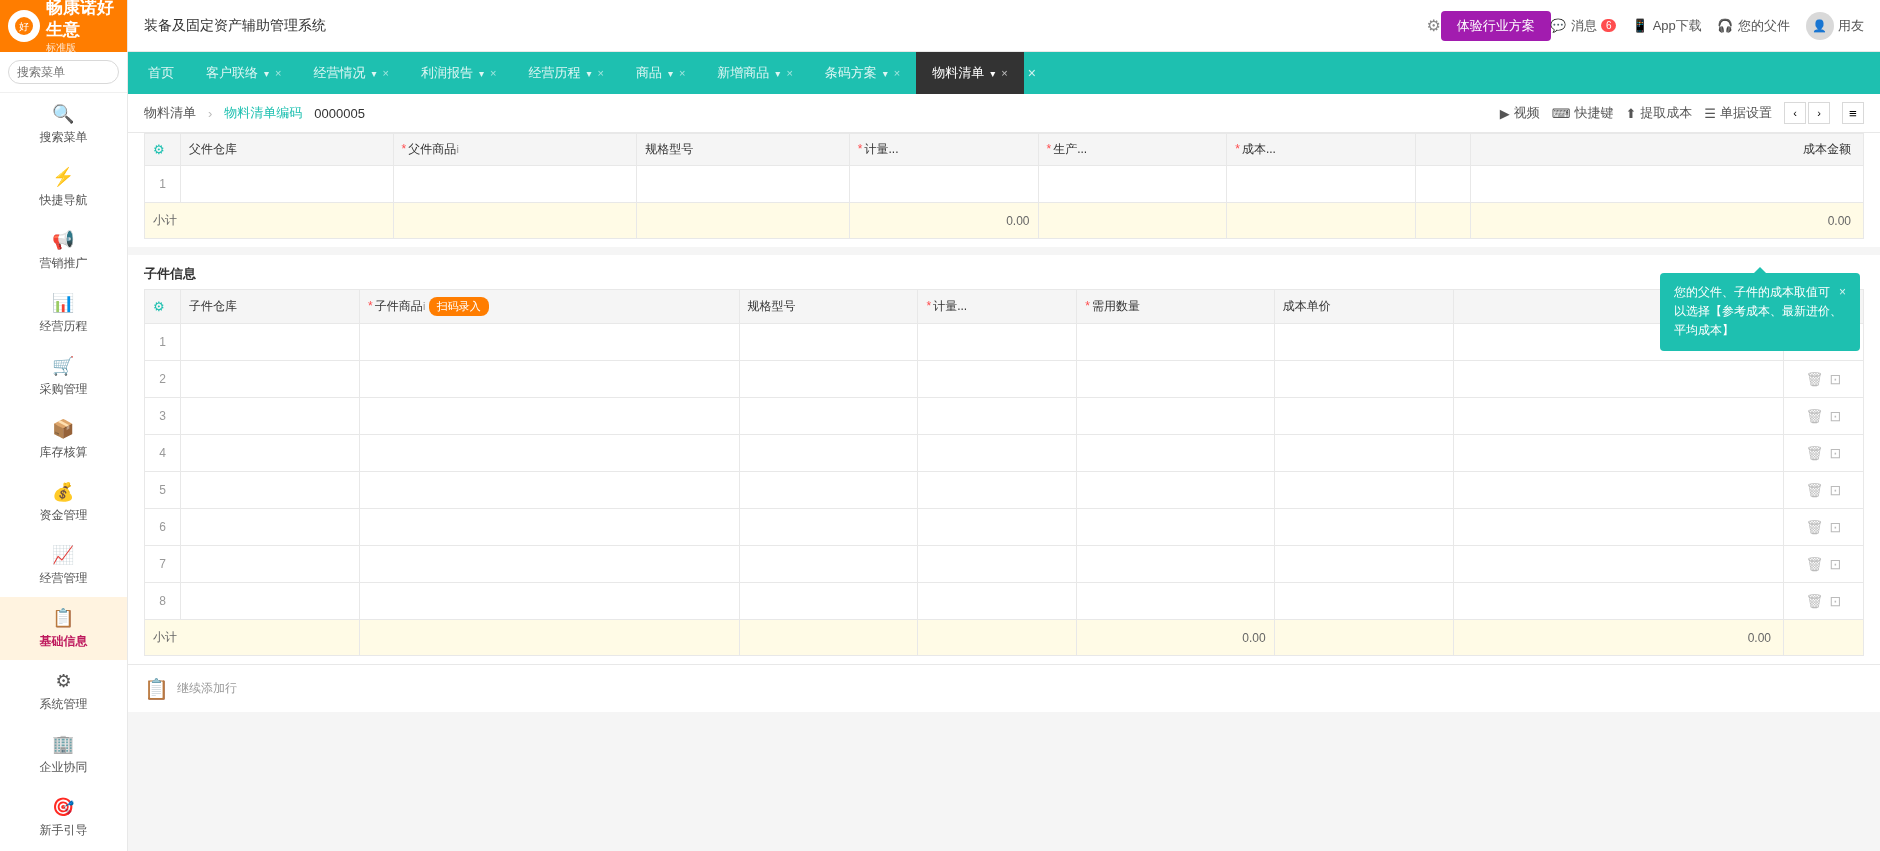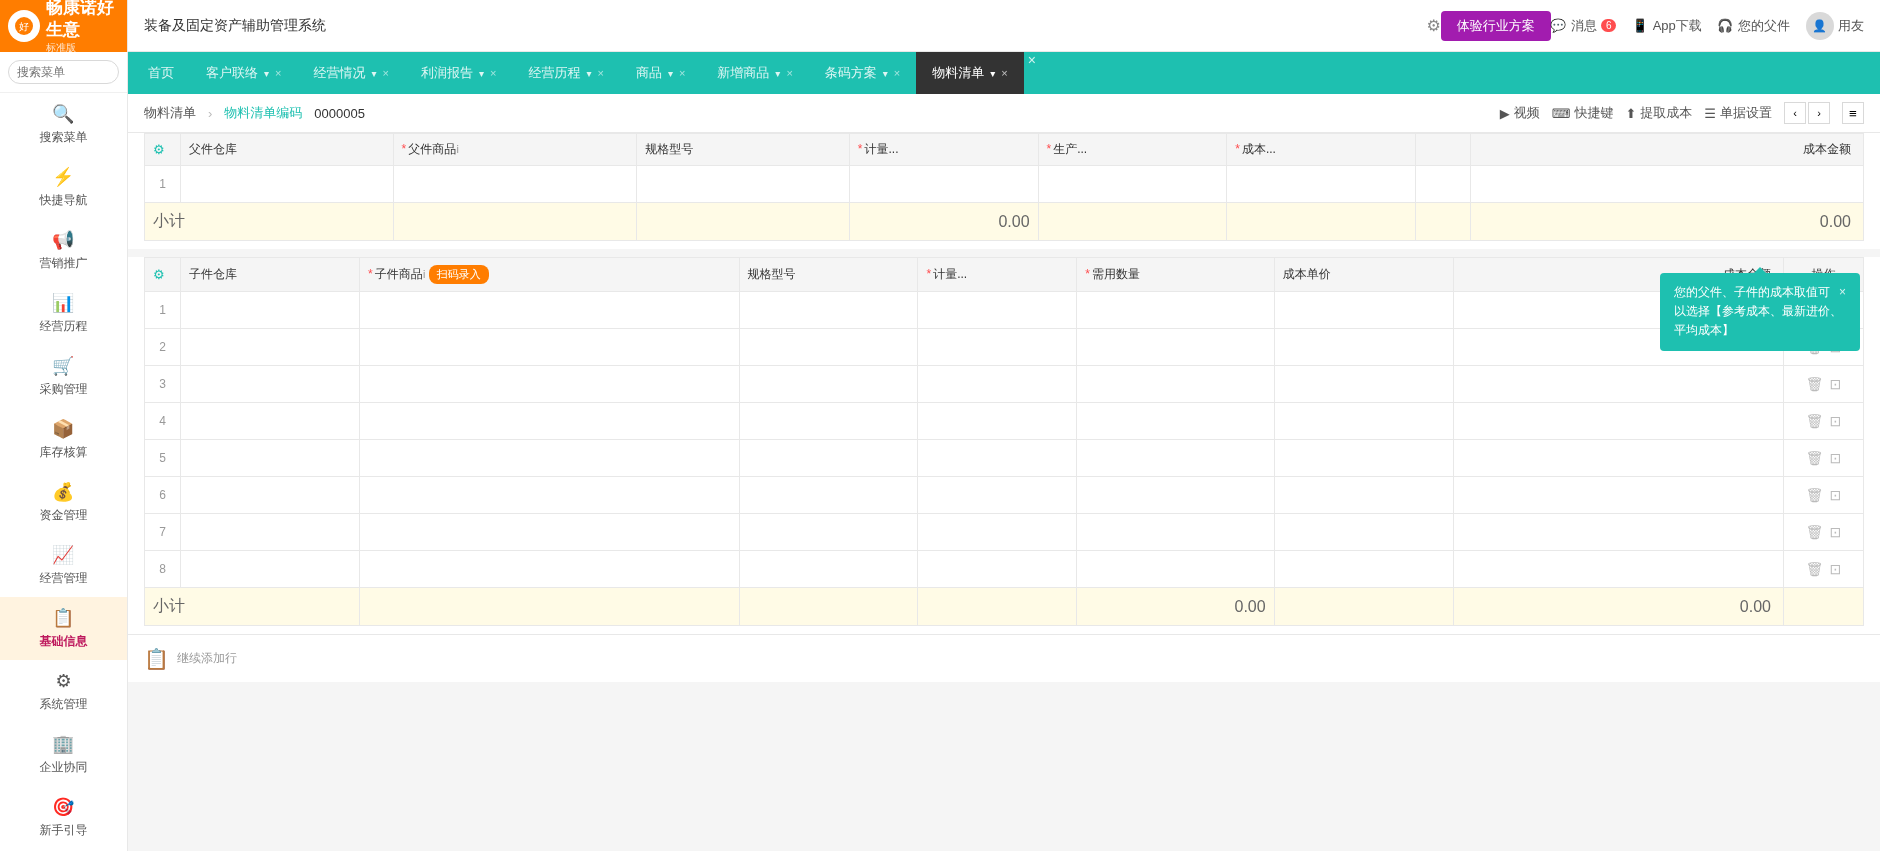--- a/index.html
+++ b/index.html
@@ -87,20 +87,21 @@
     }
     .header-actions { display: flex; align-items: center; gap: 16px; margin-left: auto; color: #555; font-size: 13px; }
     .header-actions .action-item { display: flex; align-items: center; gap: 4px; cursor: pointer; }
     .badge { background: #ff4d4f; color: #fff; border-radius: 10px; font-size: 10px; padding: 1px 5px; }
     .avatar { width: 28px; height: 28px; background: #d9d9d9; border-radius: 50%; display: flex; align-items: center; justify-content: center; font-size: 12px; }
 
     
     .nav-tabs {
       background: #1ec0b0;
       display: flex;
+      align-items: center;
       height: 42px;
       padding: 0 4px;
       overflow-x: auto;
     }
     .nav-tab {
       color: rgba(255,255,255,0.85);
       padding: 0 16px;
       height: 42px;
       display: flex;
       align-items: center;
@@ -161,21 +162,21 @@
     .data-table td .row-num {
       display: flex;
       align-items: center;
       justify-content: center;
       height: 36px;
       color: #999;
     }
     .data-table .subtotal-row td {
       background: #fffbe6;
       padding: 8px 8px;
-      font-size: 16px;
+      font-size: 12px;
       color: #666;
     }
     .subtotal-label { color: #666; }
     .th-icon { color: #1ec0b0; font-size: 13px; cursor: pointer; }
     .required-star { color: #ff4d4f; margin-right: 2px; }
     .info-icon { color: #999; font-size: 11px; }
     .scan-btn {
       background: #ff7d00;
       color: #fff;
       border: none;
@@ -447,20 +448,21 @@
             <td></td>
             <td></td>
             <td></td>
             <td style="text-align:right;padding-right:12px;font-weight:500">0.00</td>
           </tr>
         </tbody>
       </table>
     </div>
 
     <div class="section" style="margin-top:8px">
+      <div class="section-title">子件信息</div>
       <table class="data-table">
         <thead>
           <tr>
             <th style="width:36px"><span class="th-icon">⚙</span></th>
             <th>子件仓库</th>
             <th>
               <span class="required-star">*</span>子件商品<span class="info-icon">ℹ</span>
               <button class="scan-btn">扫码录入</button>
             </th>
             <th>规格型号</th>

